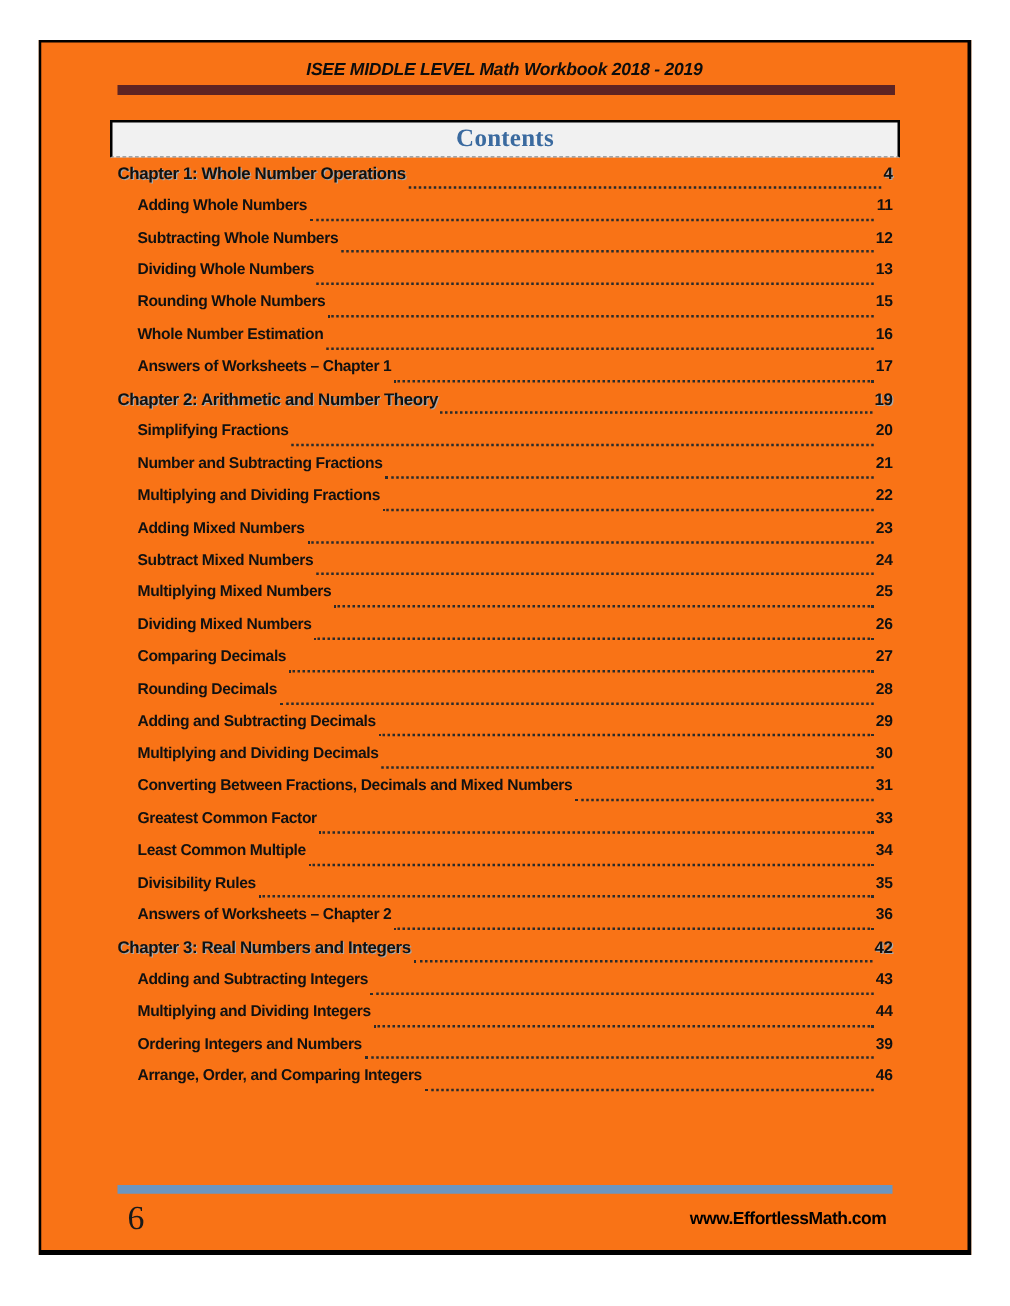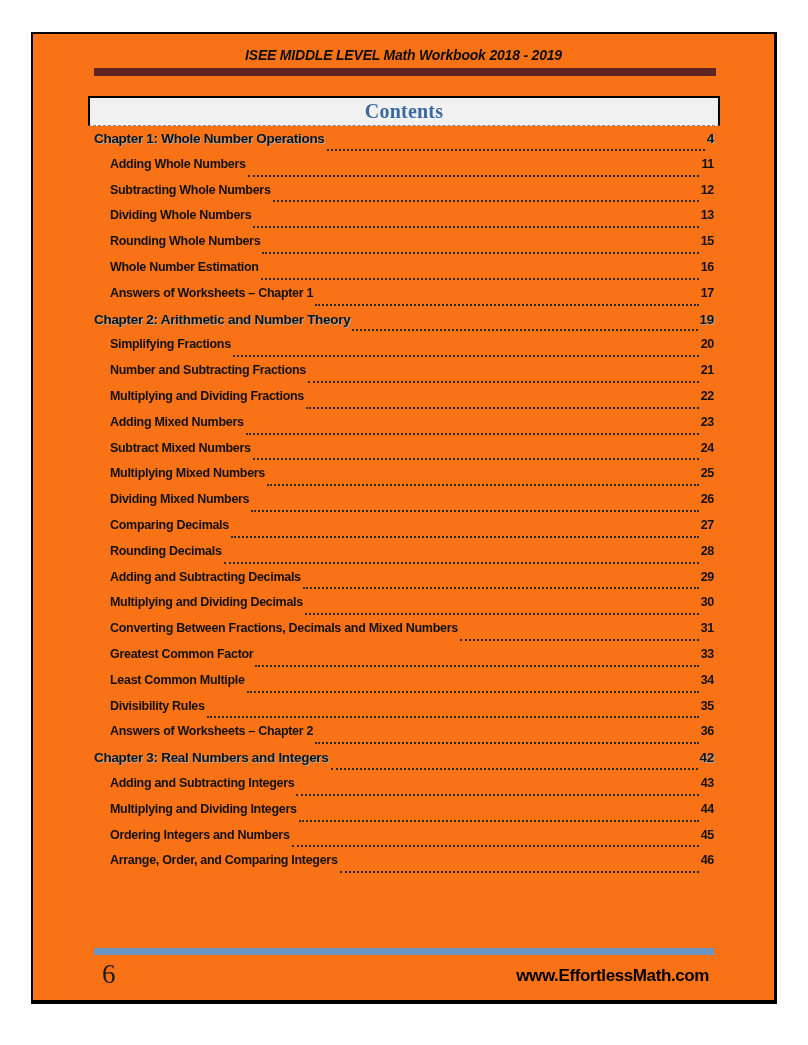--- a/index.html
+++ b/index.html
@@ -61,21 +61,21 @@
     position:absolute; top:914px; left:61px; width:620px; height:7px;
     background:var(--footer-blue,#6b96c1);
   }
   .footer-page-number {
     position:absolute; top:925px; left:69px;
     font-family:"Liberation Serif", serif;
     font-size:27px; color:#1a1a1a;
   }
   .footer-site {
     position:absolute; top:932px; right:65px;
-    font-size:17px; font-weight:bold; letter-spacing:-0.4px; color:#000;
+    font-size:14px; font-weight:bold; letter-spacing:-0.4px; color:#000;
   }
 </style>
 </head>
 <body>
 
 <div class="page">
 
   <div class="doc-header">ISEE MIDDLE LEVEL Math Workbook 2018 - 2019</div>
   <div class="maroon-bar"></div>
 
@@ -215,21 +215,21 @@
         <span class="toc-page">43</span>
       </div>
       <div class="toc-row item">
         <span class="toc-label">Multiplying and Dividing Integers</span>
         <span class="toc-dots"></span>
         <span class="toc-page">44</span>
       </div>
       <div class="toc-row item">
         <span class="toc-label">Ordering Integers and Numbers</span>
         <span class="toc-dots"></span>
-        <span class="toc-page">45</span>
+        <span class="toc-page">39</span>
       </div>
       <div class="toc-row item">
         <span class="toc-label">Arrange, Order, and Comparing Integers</span>
         <span class="toc-dots"></span>
         <span class="toc-page">46</span>
       </div>
     </div>
 
   <div class="blue-bar"></div>
   <div class="footer-page-number">6</div>

